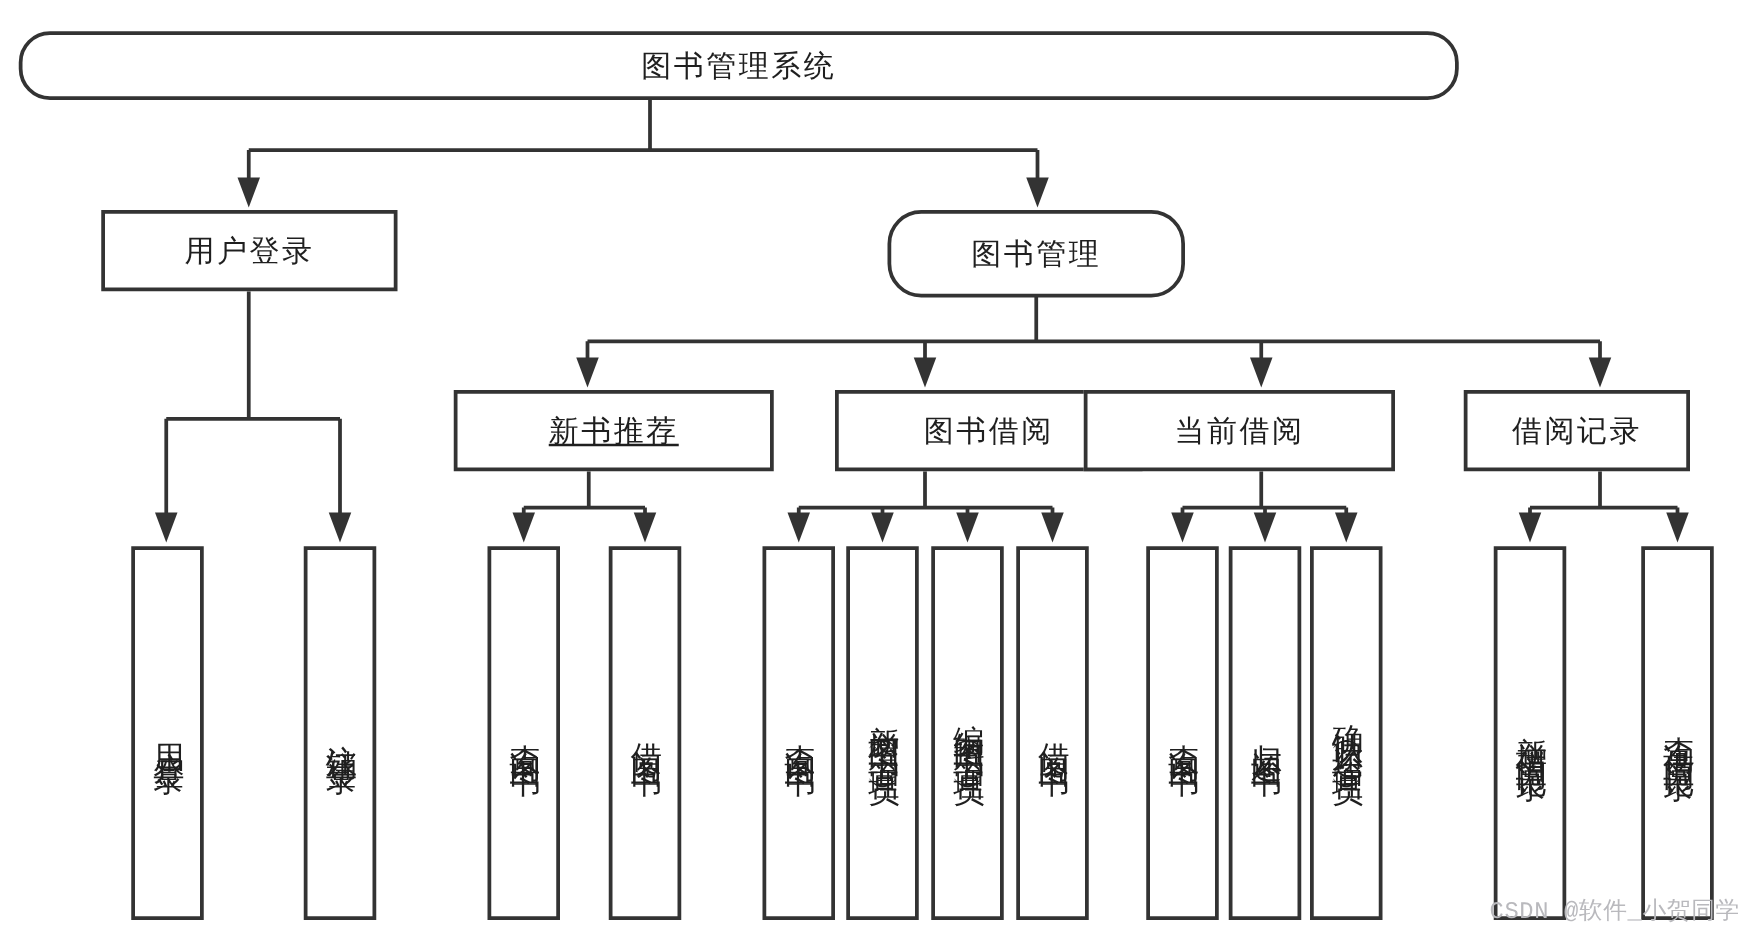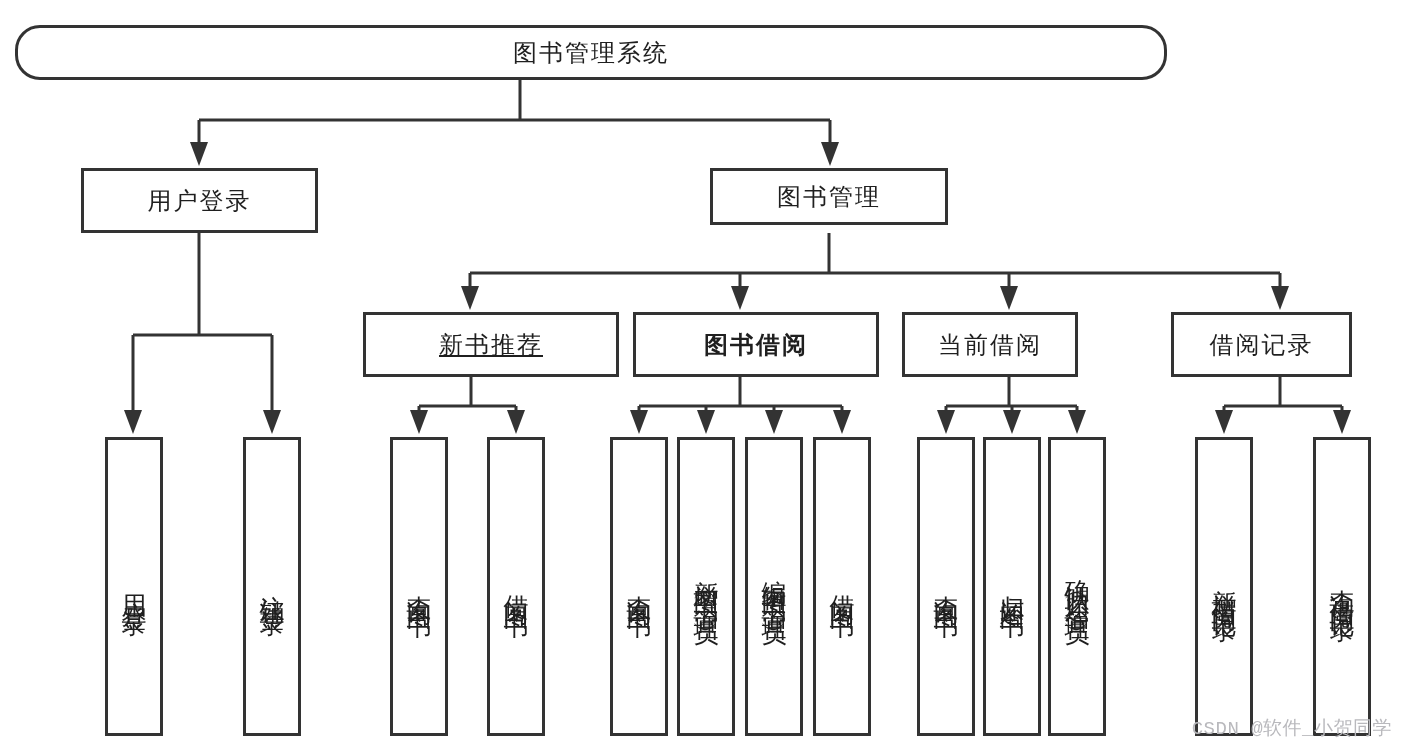--- a/index.html
+++ b/index.html
@@ -93,25 +93,25 @@
       <polygon class="head" points="1012,434 1003,410 1021,410"></polygon>
       <polygon class="head" points="1077,434 1068,410 1086,410"></polygon>
       <polygon class="head" points="1224,434 1215,410 1233,410"></polygon>
       <polygon class="head" points="1342,434 1333,410 1351,410"></polygon>
     </g>
   </svg>
 
   <div class="node h" style="left:15px; top:25px; width:1152px; height:55px;border-radius:25px;">图书管理系统</div>
 
   <div class="node h" style="left:81px; top:168px; width:237px; height:65px;">用户登录</div>
-  <div class="node h" style="left:710px; top:168px; width:238px; height:57px;">图书管理</div>
+  <div class="node h" style="left:710px; top:168px; width:238px; height:70px;border-radius:27px;">图书管理</div>
 
   <div class="node h" style="left:363px; top:312px; width:256px; height:65px;text-decoration:underline;">新书推荐</div>
-  <div class="node h" style="left:633px; top:312px; width:246px; height:65px;font-weight:bold;">图书借阅</div>
-  <div class="node h" style="left:902px; top:312px; width:176px; height:65px;">当前借阅</div>
+  <div class="node h" style="left:668px; top:312px; width:246px; height:65px;">图书借阅</div>
+  <div class="node h" style="left:867px; top:312px; width:249px; height:65px;">当前借阅</div>
   <div class="node h" style="left:1171px; top:312px; width:181px; height:65px;">借阅记录</div>
 
   <div class="node v" style="left:105px; top:437px; width:58px; height:299px;">用户登录</div>
   <div class="node v" style="left:243px; top:437px; width:58px; height:299px;">注销登录</div>
 
   <div class="node v" style="left:390px; top:437px; width:58px; height:299px;">查询图书</div>
   <div class="node v" style="left:487px; top:437px; width:58px; height:299px;">借阅图书</div>
 
   <div class="node v" style="left:610px; top:437px; width:58px; height:299px;">查询图书</div>
   <div class="node v" style="left:677px; top:437px; width:58px; height:299px;">新增图书（管理员）</div>

